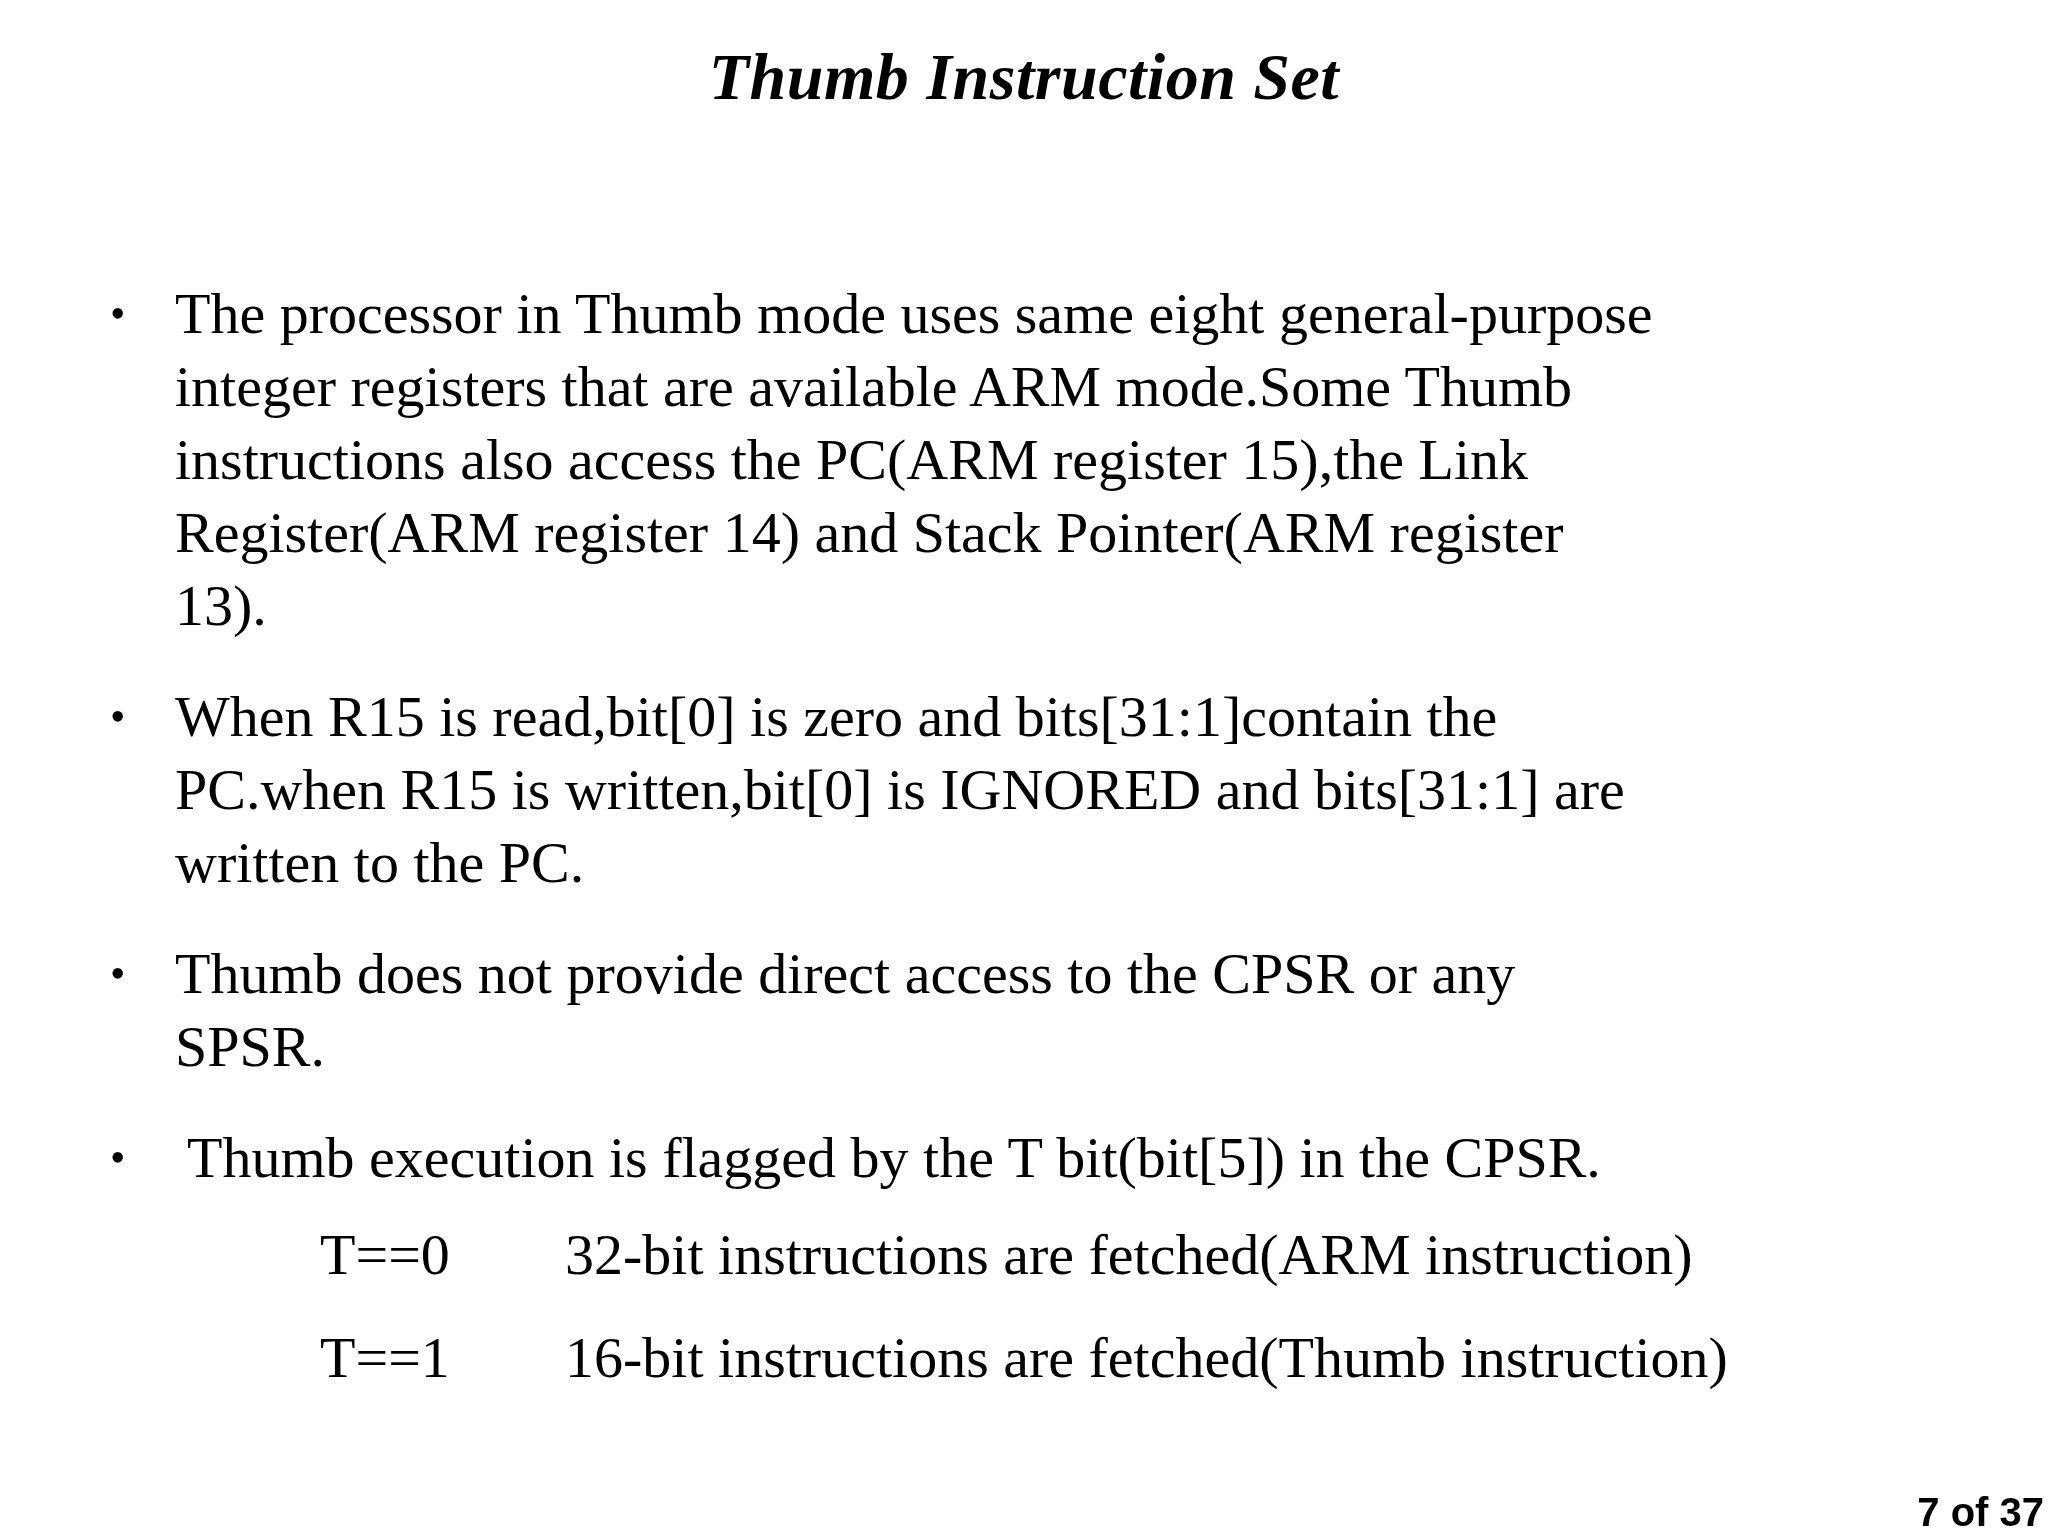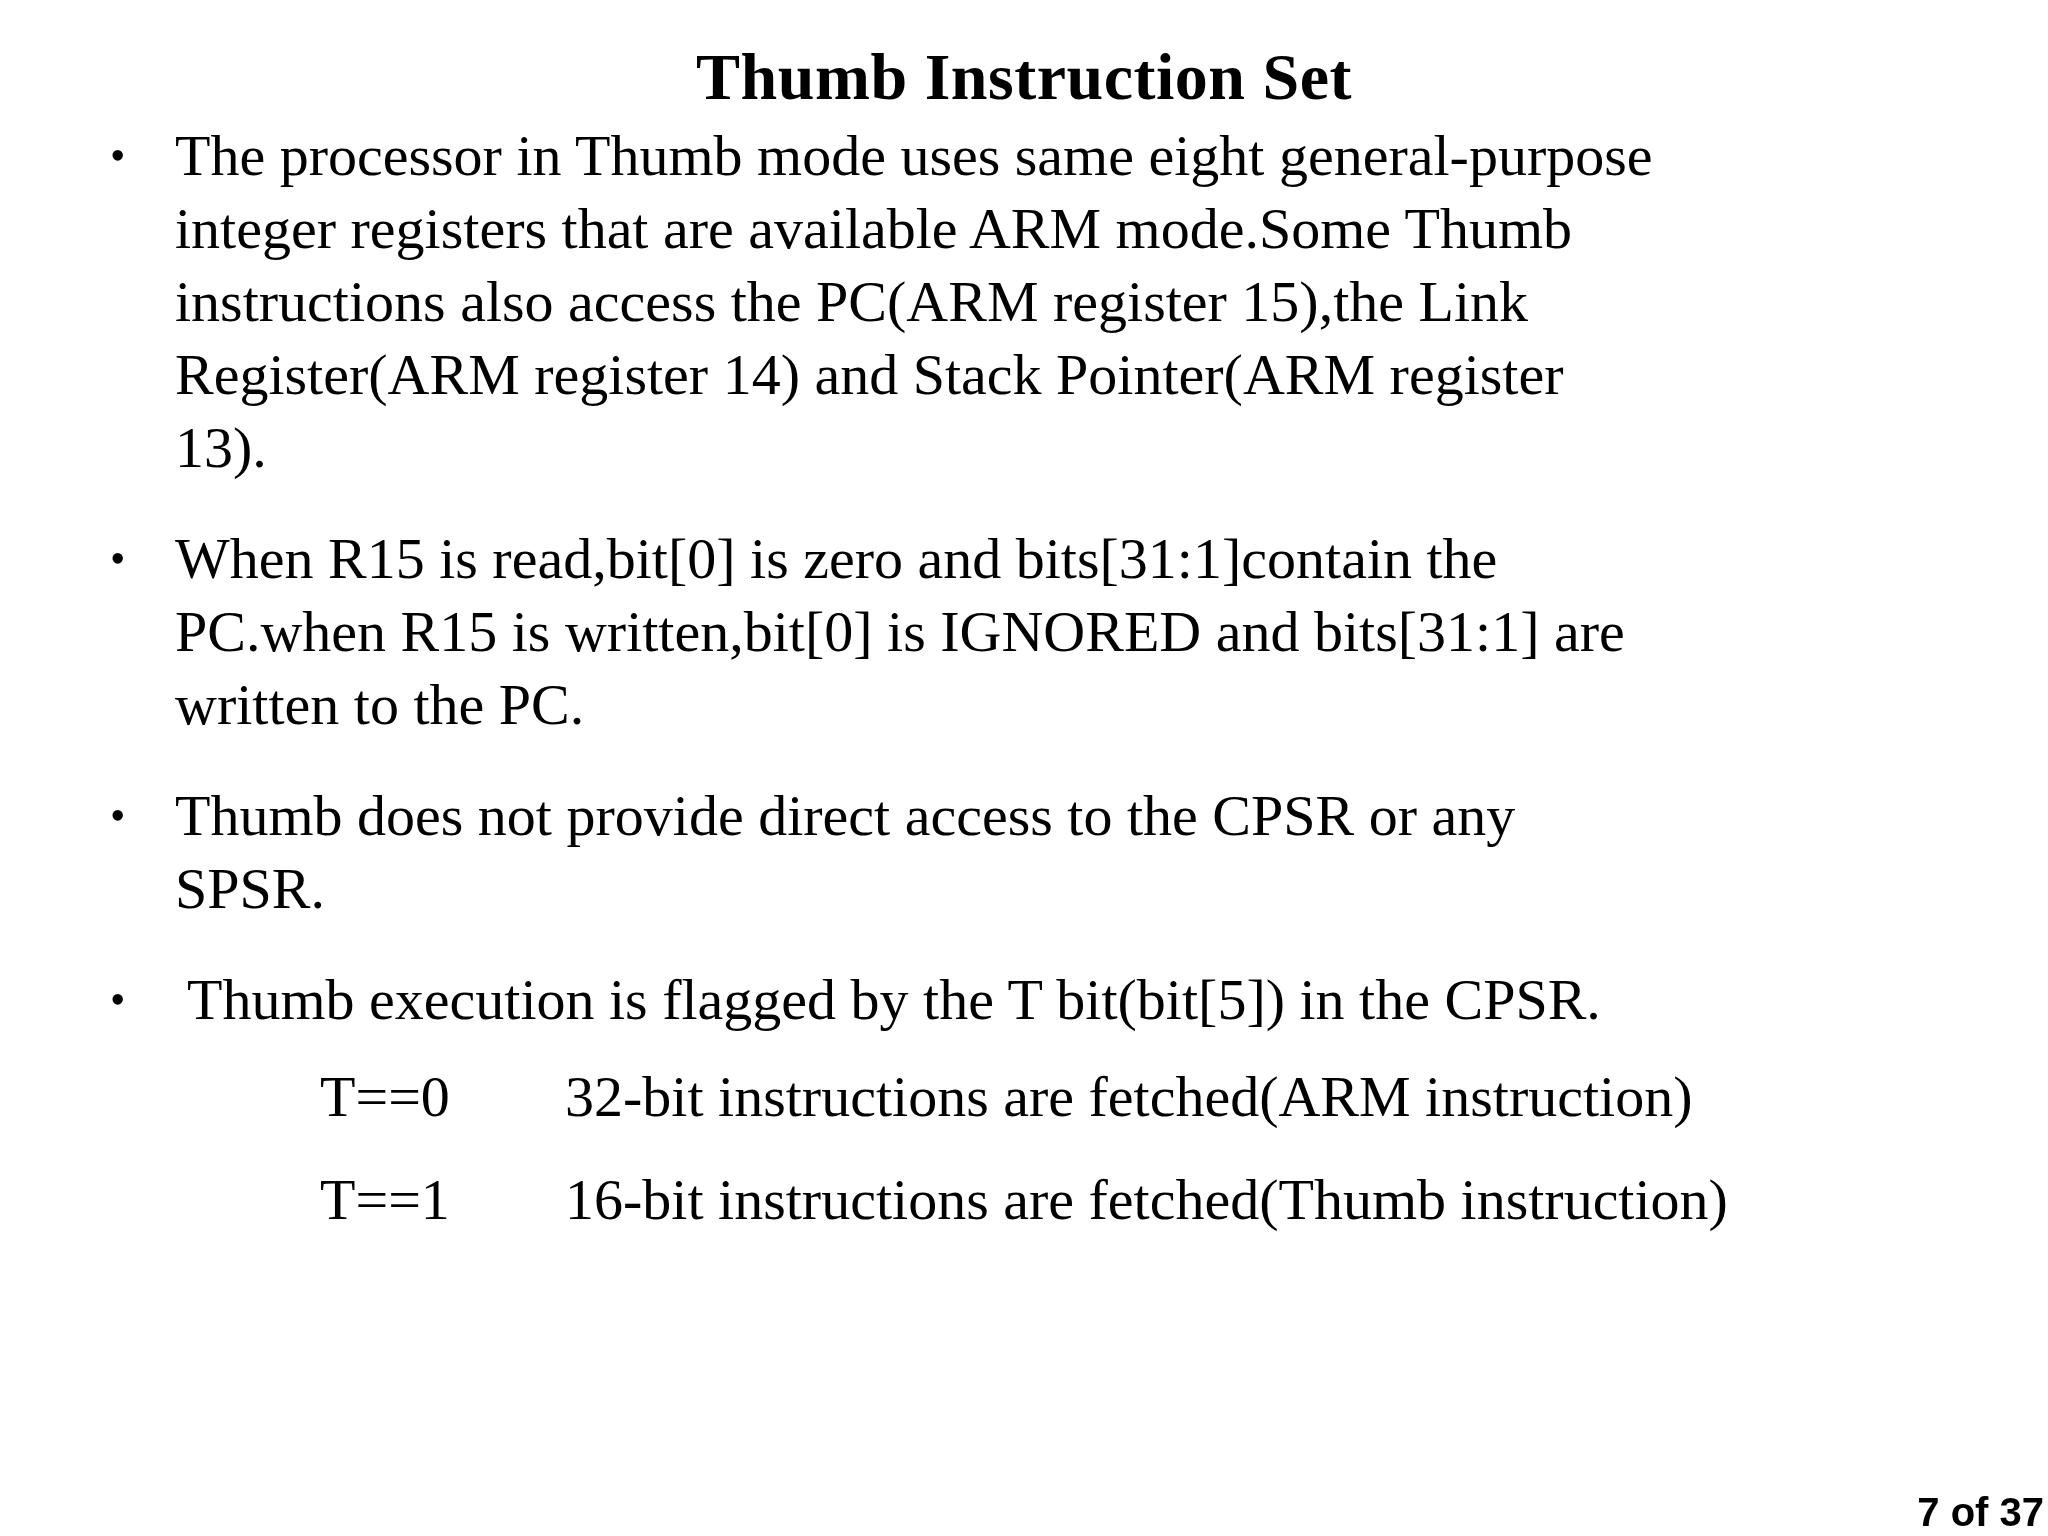--- a/index.html
+++ b/index.html
@@ -13,22 +13,24 @@
     font-family: "Liberation Serif", serif;
     overflow: hidden;
   }
   .slide-title {
     margin-top: 36px;
     text-align: center;
     font-size: 66px;
     font-weight: bold;
     line-height: 1.25;
     letter-spacing: 0.5px;
+    font-style: italic;
   }
   .content {
+    margin-top: 158px;
     padding-left: 110px;
     padding-right: 76px;
   }
   .bullet-item {
     display: flex;
     align-items: flex-start;
     margin-bottom: 38px;
     max-width: 1570px;
   }
   .bullet-marker {

